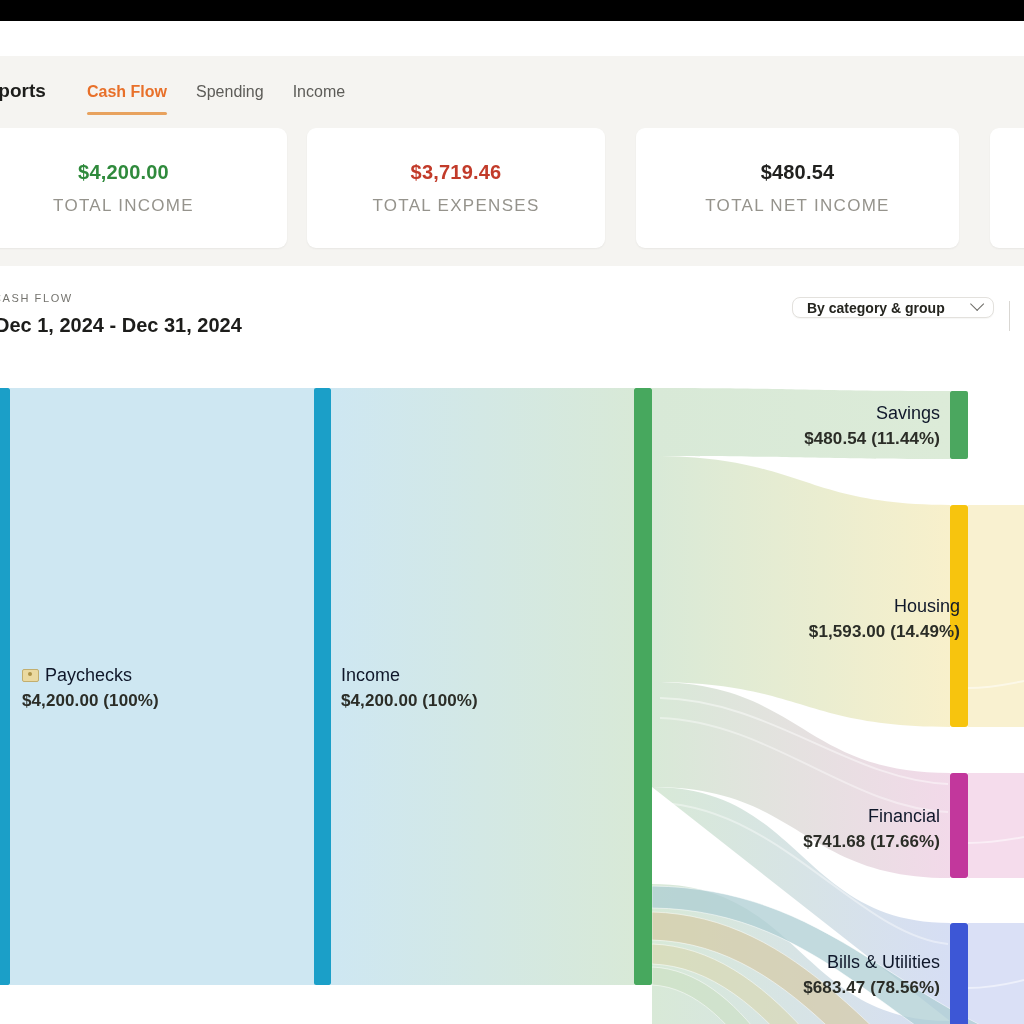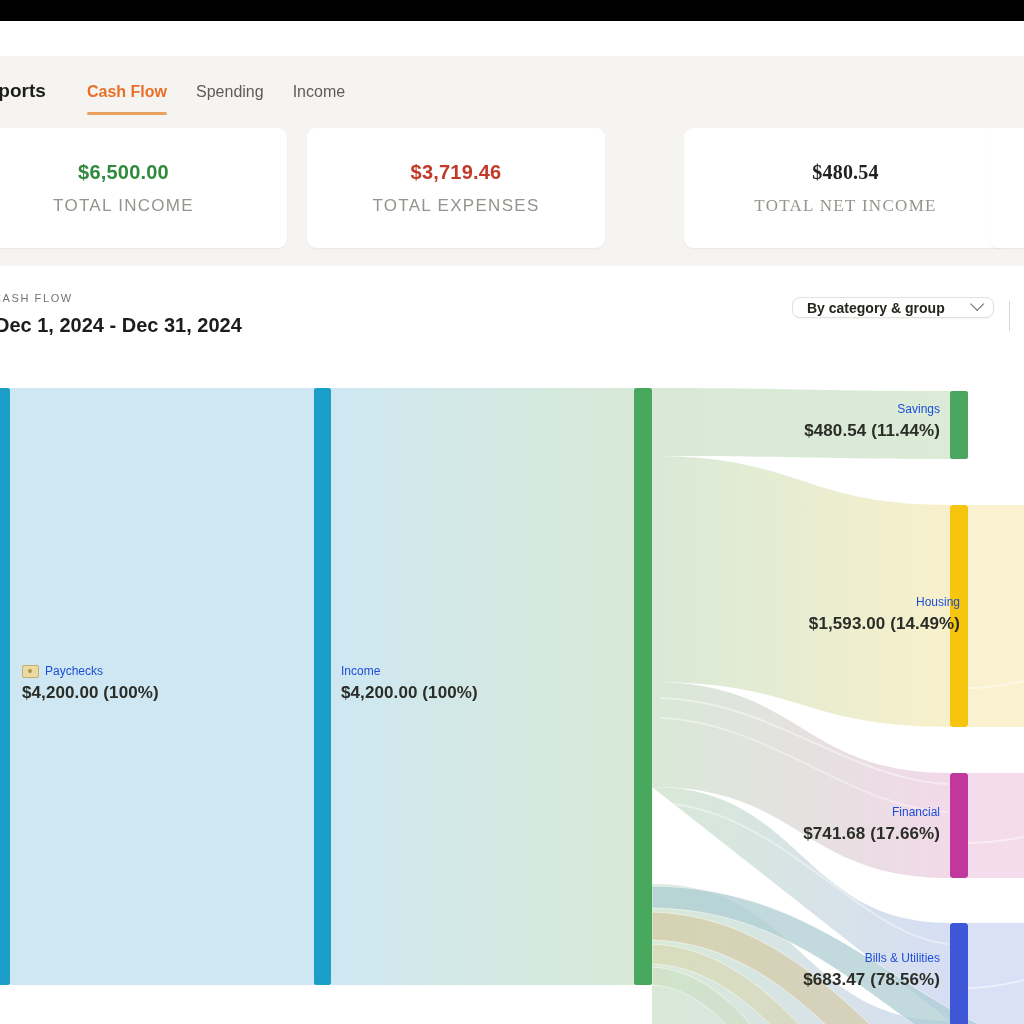--- a/index.html
+++ b/index.html
@@ -31,21 +31,21 @@
   .groupby-btn{top:297px;left:792px;width:202px;height:21px;background:#fff;
     border:1px solid #e3e1dd;border-radius:8px;box-sizing:border-box;display:flex;
     align-items:center;justify-content:space-between;padding:0 13px 0 14px;cursor:pointer;
     box-shadow:0 1px 1px rgba(40,40,35,.04);}
   .groupby-label{font-size:14px;font-weight:600;color:#25251f;}
   .chev{width:9px;height:9px;border-right:1.6px solid #6d6c67;border-bottom:1.6px solid #6d6c67;
     transform:rotate(45deg) translateY(-3px);margin-top:-3px;}
   .vdivider{top:301px;left:1009px;width:1px;height:30px;background:#d9d7d3;}
   
   .slabel{line-height:1.25;}
-  .slabel .l1{font-size:12px;color:#1d4ed8;display:flex;align-items:center;gap:6px;}
+  .slabel .l1{font-size:18px;color:#0f172a;display:flex;align-items:center;gap:6px;}
   .slabel .l2{font-size:17px;font-weight:600;color:#2b2d27;margin-top:3px;letter-spacing:.1px;}
   .slabel.right{text-align:right;width:320px;}
   .slabel.right .l1{justify-content:flex-end;}
   .banknote{display:inline-block;width:15px;height:11px;background:#ead9a0;border:1px solid #c2ae6e;
     border-radius:2px;position:relative;}
   .banknote::after{content:"";position:absolute;left:5px;top:2.5px;width:4px;height:4px;
     border-radius:50%;background:#ac9246;}
 </style>
 </head>
 <body>
@@ -62,28 +62,28 @@
   </div>
   <div class="tab">
     <span>Spending</span>
   </div>
   <div class="tab">
     <span>Income</span>
   </div>
 </div>
 
 <div class="abs card" style="left:-40px;width:327px;">
-  <div class="card-value" style="color:#2f8a3c;">$6,500.00</div>
+  <div class="card-value" style="color:#2f8a3c;">$4,200.00</div>
   <div class="card-label">TOTAL INCOME</div>
 </div>
 <div class="abs card" style="left:307px;width:298px;">
   <div class="card-value" style="color:#c23b2a;">$3,719.46</div>
   <div class="card-label">TOTAL EXPENSES</div>
 </div>
-<div class="abs card" style="left:684px;width:323px;font-family:Liberation Serif, serif;">
+<div class="abs card" style="left:636px;width:323px;">
   <div class="card-value" style="color:#21211f;">$480.54</div>
   <div class="card-label">TOTAL NET INCOME</div>
 </div>
 <div class="abs card" style="left:990px;width:323px;"></div>
 
 <div class="abs eyebrow">CASH FLOW</div>
 <div class="abs date-range">Dec 1, 2024 - Dec 31, 2024</div>
 <div class="abs groupby-btn">
   <span class="groupby-label">By category &amp; group</span>
   <span class="chev"></span>

